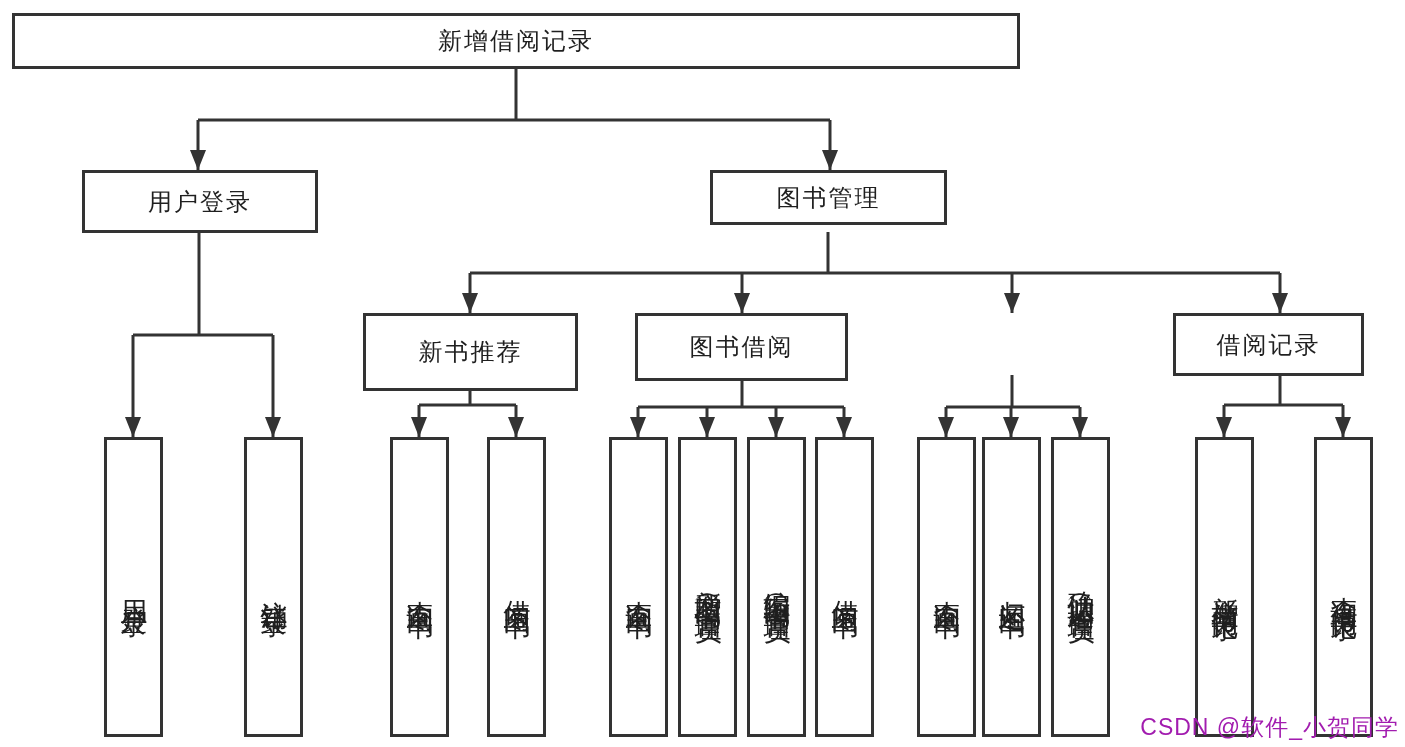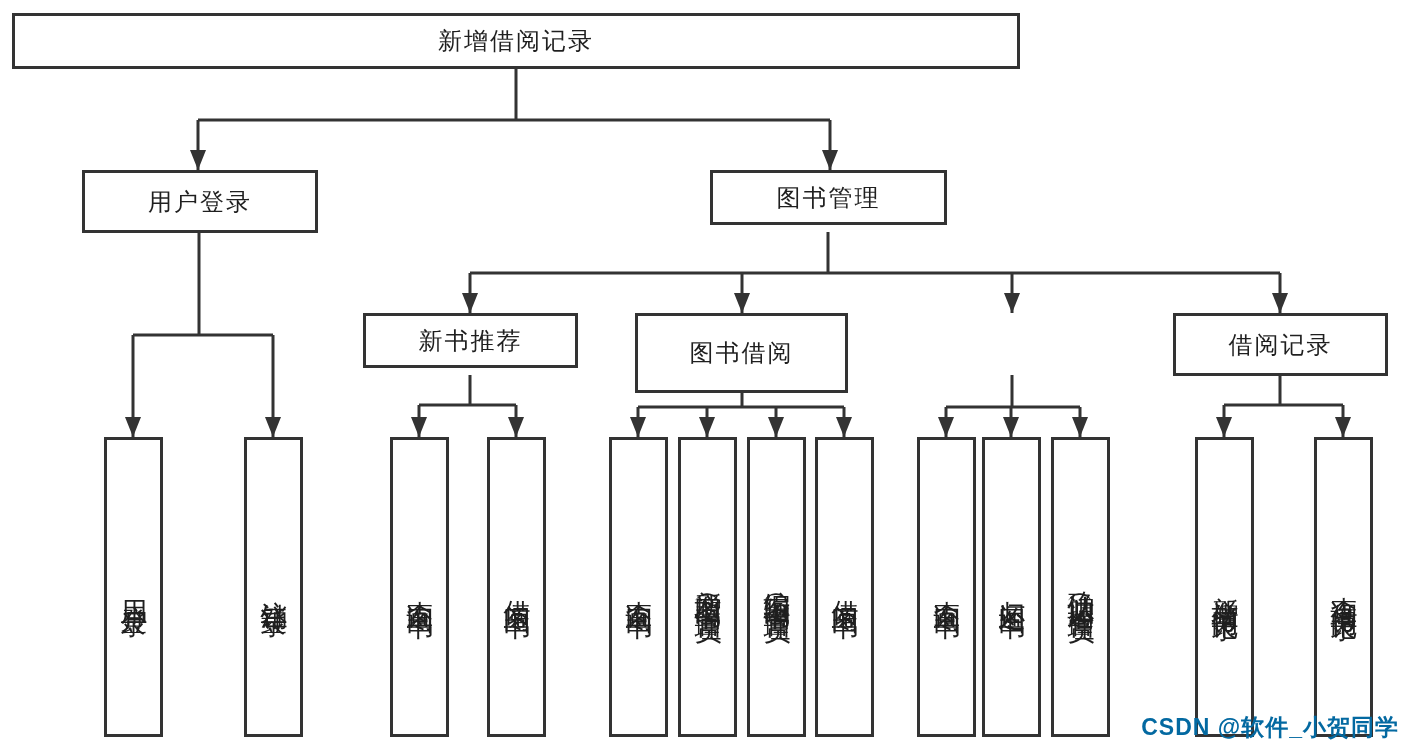--- a/index.html
+++ b/index.html
@@ -26,25 +26,24 @@
     font-size:27px;
     letter-spacing:4px;
     line-height:1;
     color:#1f1f1f;
     white-space:nowrap;
   }
   .watermark{
     position:absolute;
     right:6px;bottom:4px;
     font-size:23px;
-    color:#0369a1;
+    color:#a21caf;
     letter-spacing:1px;
     z-index:5;
     pointer-events:none;
-    font-weight:bold;
   }
 </style>
 </head>
 <body>
 
 <div id="canvas">
 
   <svg id="wires" viewBox="0 0 1405 747" xmlns="http://www.w3.org/2000/svg">
     <defs>
       <marker id="arw" markerUnits="userSpaceOnUse" markerWidth="22" markerHeight="18" refX="20" refY="8" orient="auto">
@@ -92,27 +91,27 @@
     <span>新增借阅记录</span>
   </div>
 
   <div class="node h-node" style="left:82px;top:170px;width:236px;height:63px;">
     <span>用户登录</span>
   </div>
   <div class="node h-node" style="left:710px;top:170px;width:237px;height:55px;">
     <span>图书管理</span>
   </div>
 
-  <div class="node h-node" style="left:363px;top:313px;width:215px;height:55px;">
+  <div class="node h-node" style="left:363px;top:313px;width:215px;height:78px;">
     <span>新书推荐</span>
   </div>
-  <div class="node h-node" style="left:635px;top:313px;width:213px;height:80px;">
+  <div class="node h-node" style="left:635px;top:313px;width:213px;height:68px;">
     <span>图书借阅</span>
   </div>
-  <div class="node h-node" style="left:1173px;top:313px;width:215px;height:63px;">
+  <div class="node h-node" style="left:1173px;top:313px;width:191px;height:63px;">
     <span>借阅记录</span>
   </div>
 
   <div class="node v-node" style="left:104px;top:437px;width:59px;height:300px;">
     <span class="v-label">用户登录</span>
   </div>
   <div class="node v-node" style="left:244px;top:437px;width:59px;height:300px;">
     <span class="v-label">注销登录</span>
   </div>
 

